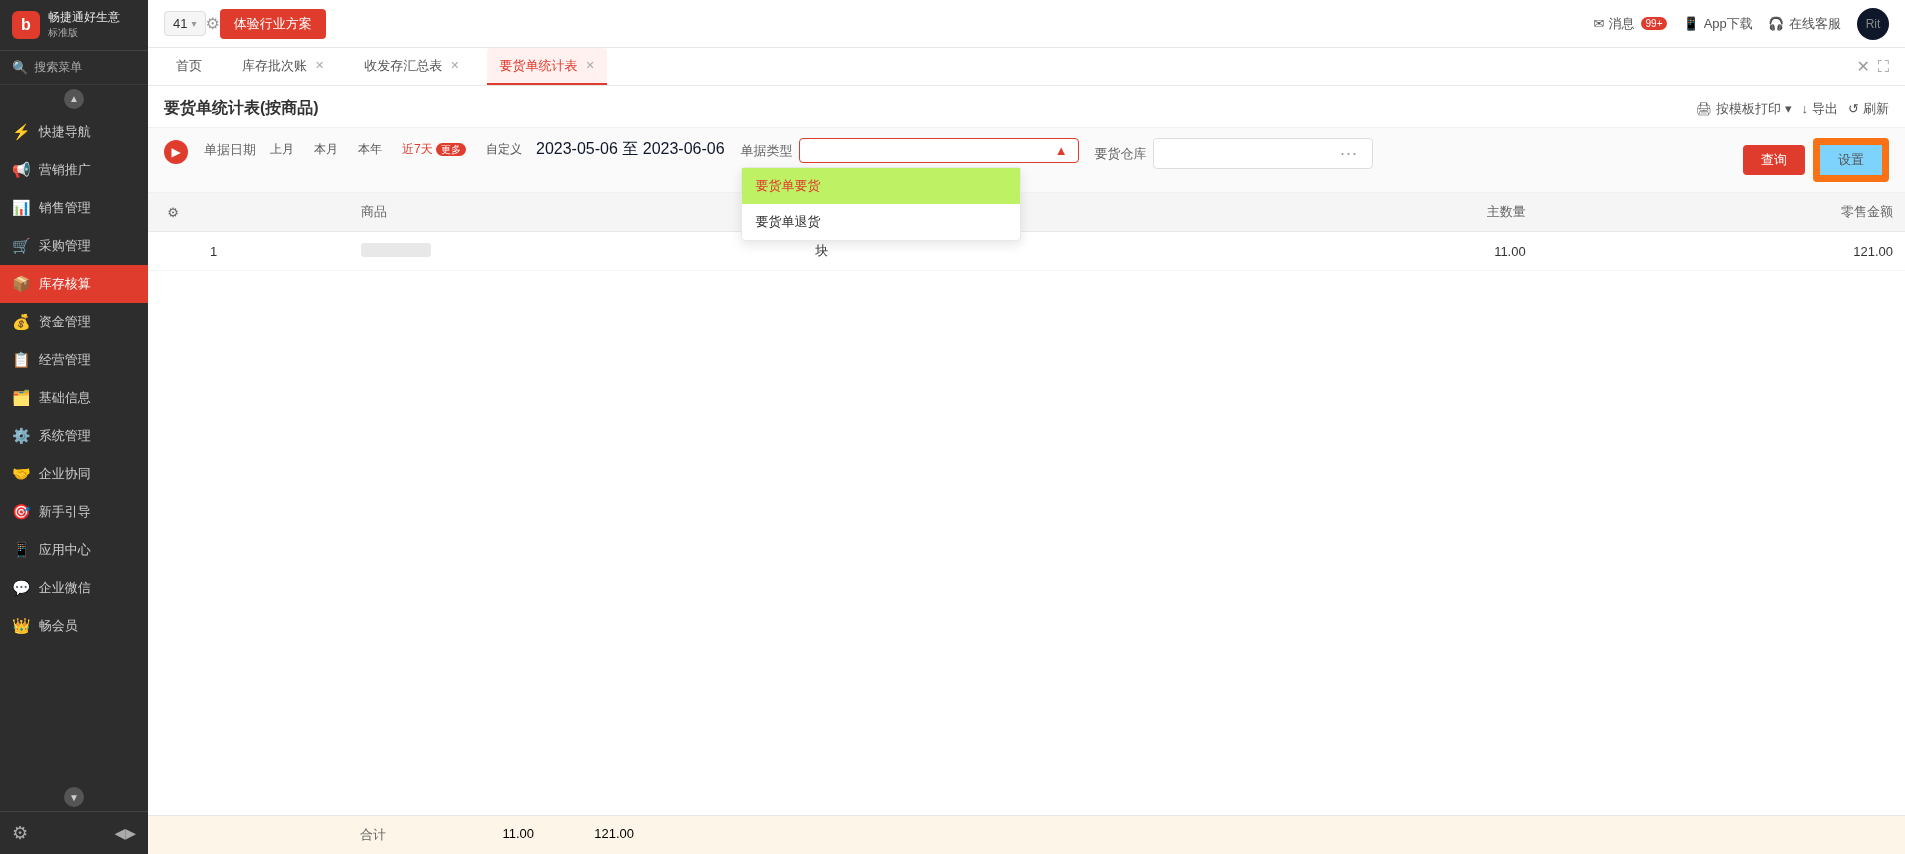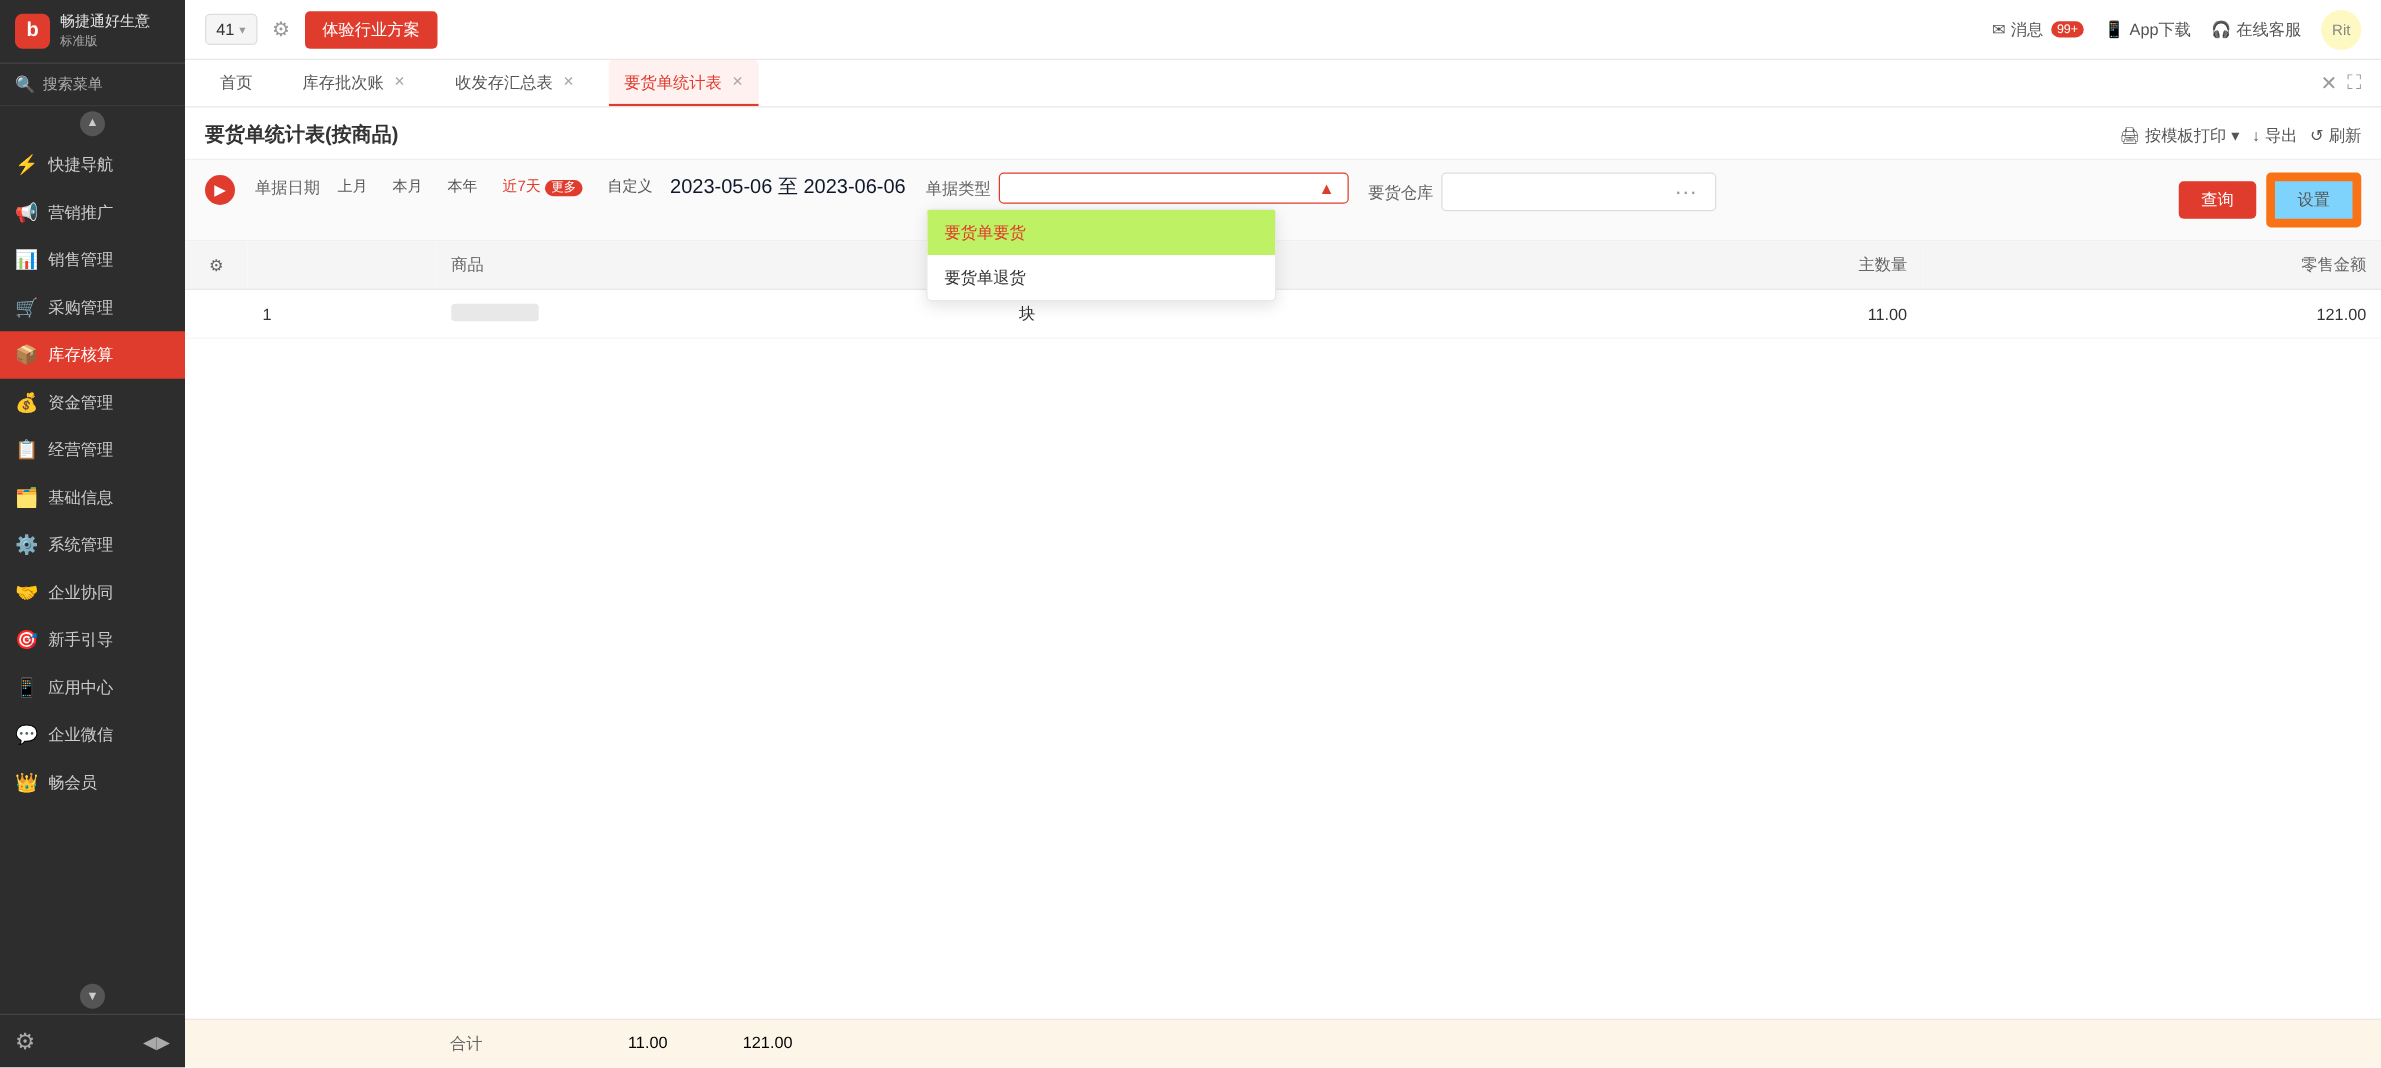--- a/index.html
+++ b/index.html
@@ -120,21 +120,20 @@
       display: flex;
       align-items: center;
       justify-content: space-between;
       padding: 0 16px;
       border-bottom: 1px solid #e8e8e8;
       flex-shrink: 0;
     }
     .top-header-left {
       display: flex;
       align-items: center;
-      gap: 12px;
     }
     .store-selector {
       display: flex;
       align-items: center;
       background: #f5f5f5;
       border: 1px solid #ddd;
       border-radius: 4px;
       padding: 4px 8px;
       cursor: pointer;
       font-size: 13px;
@@ -168,21 +167,21 @@
       background: #e03c2d;
       color: #fff;
       font-size: 10px;
       border-radius: 10px;
       padding: 1px 5px;
       margin-left: 2px;
     }
     .user-avatar {
       width: 32px;
       height: 32px;
-      background: #fef9c3;
+      background: #0f172a;
       border-radius: 50%;
       display: flex;
       align-items: center;
       justify-content: center;
       font-size: 12px;
       color: #888;
     }
 
     
     .tabs-bar {

